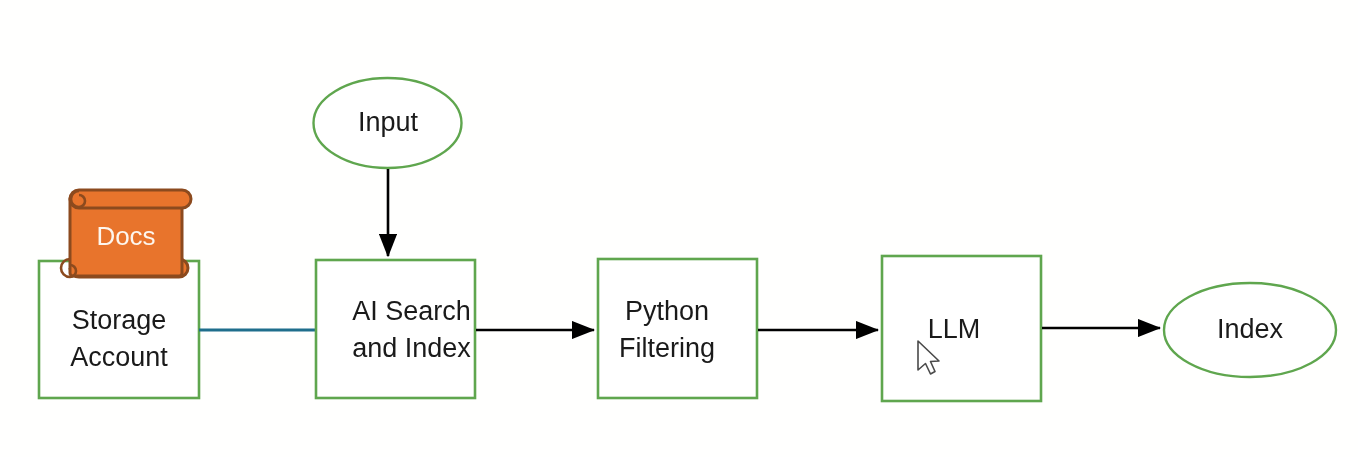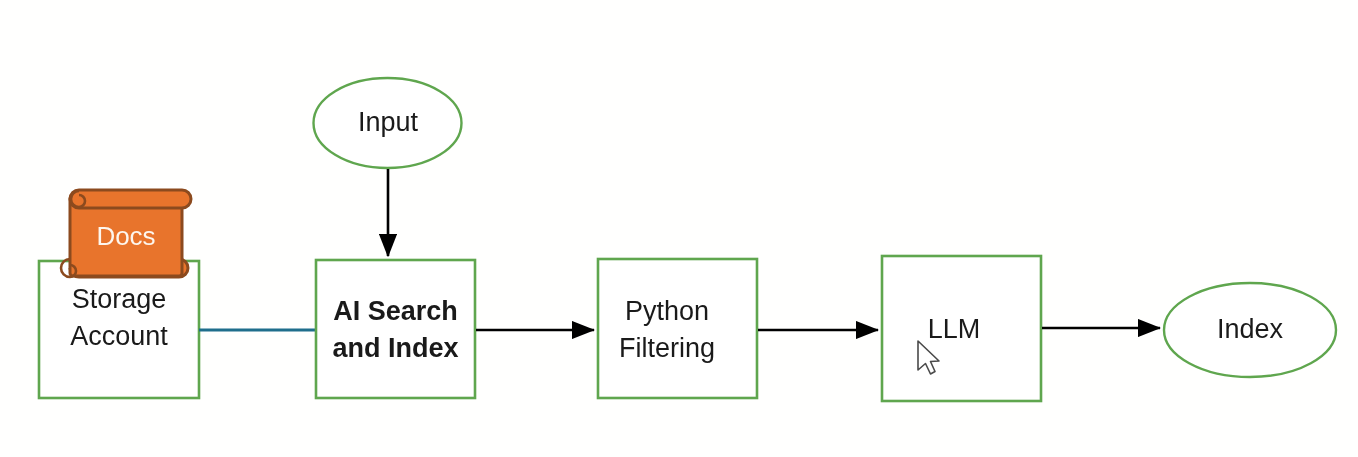--- a/index.html
+++ b/index.html
@@ -94,24 +94,24 @@
       <path d="M79 191 a8 8 0 0 0 0 16 a6 6 0 0 0 0 -12" fill="none" stroke="#8C4A1E" stroke-width="2.6"></path>
 
       <path d="M70 259 a9 9 0 0 0 0 18 a6 6 0 0 0 0 -12" fill="none" stroke="#8C4A1E" stroke-width="2.6"></path>
     </g>
   </svg>
 
   <div class="node-label" style="left:313px; top:98px; width:150px; height:50px;">Input</div>
 
   <div class="node-label docs-label" style="left:70px; top:218px; width:112px; height:38px;">Docs</div>
 
-  <div class="node-label" style="left:39px; top:276px; width:160px; height:84px;">Storage
+  <div class="node-label" style="left:39px; top:297px; width:160px; height:84px;">Storage
 Account</div>
 
-  <div class="node-label" style="left:316px; top:288px; width:159px; height:84px;font-weight:bold;">AI Search
+  <div class="node-label" style="left:332px; top:288px; width:159px; height:84px;">AI Search
 and Index</div>
 
   <div class="node-label" style="left:598px; top:288px; width:138px; height:84px;">Python
 Filtering</div>
 
   <div class="node-label" style="left:882px; top:308px; width:144px; height:44px;">LLM</div>
 
   <div class="node-label" style="left:1164px; top:308px; width:172px; height:44px;">Index</div>
 
   <svg class="cursor-layer" viewBox="0 0 1358 457" xmlns="http://www.w3.org/2000/svg">

